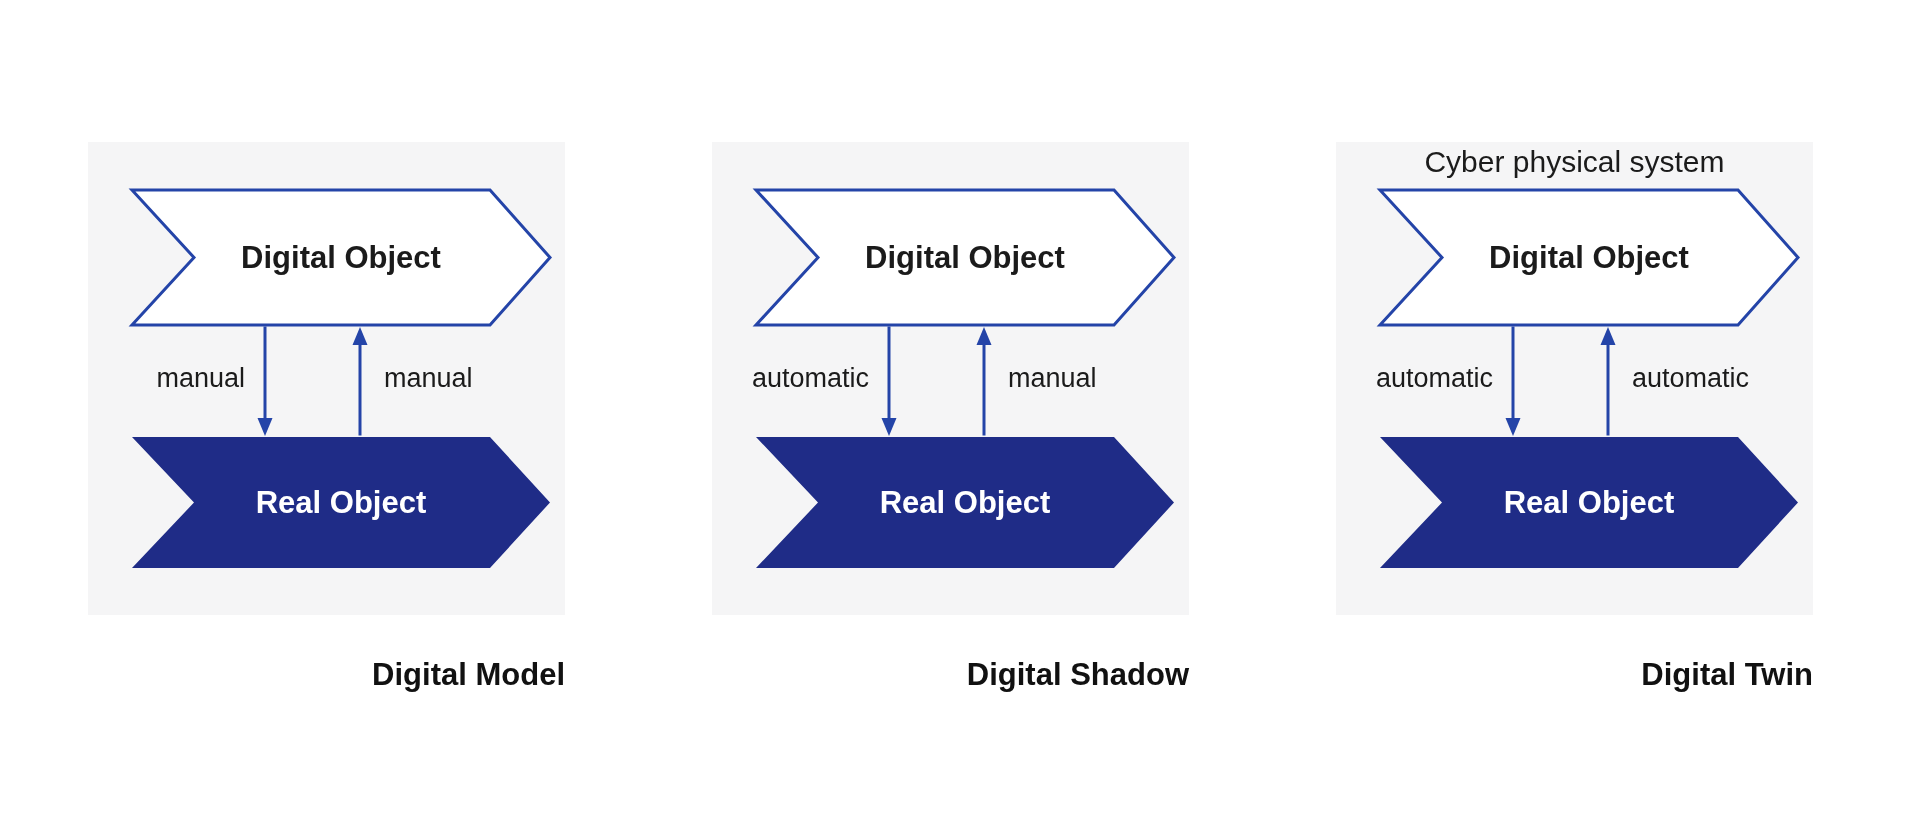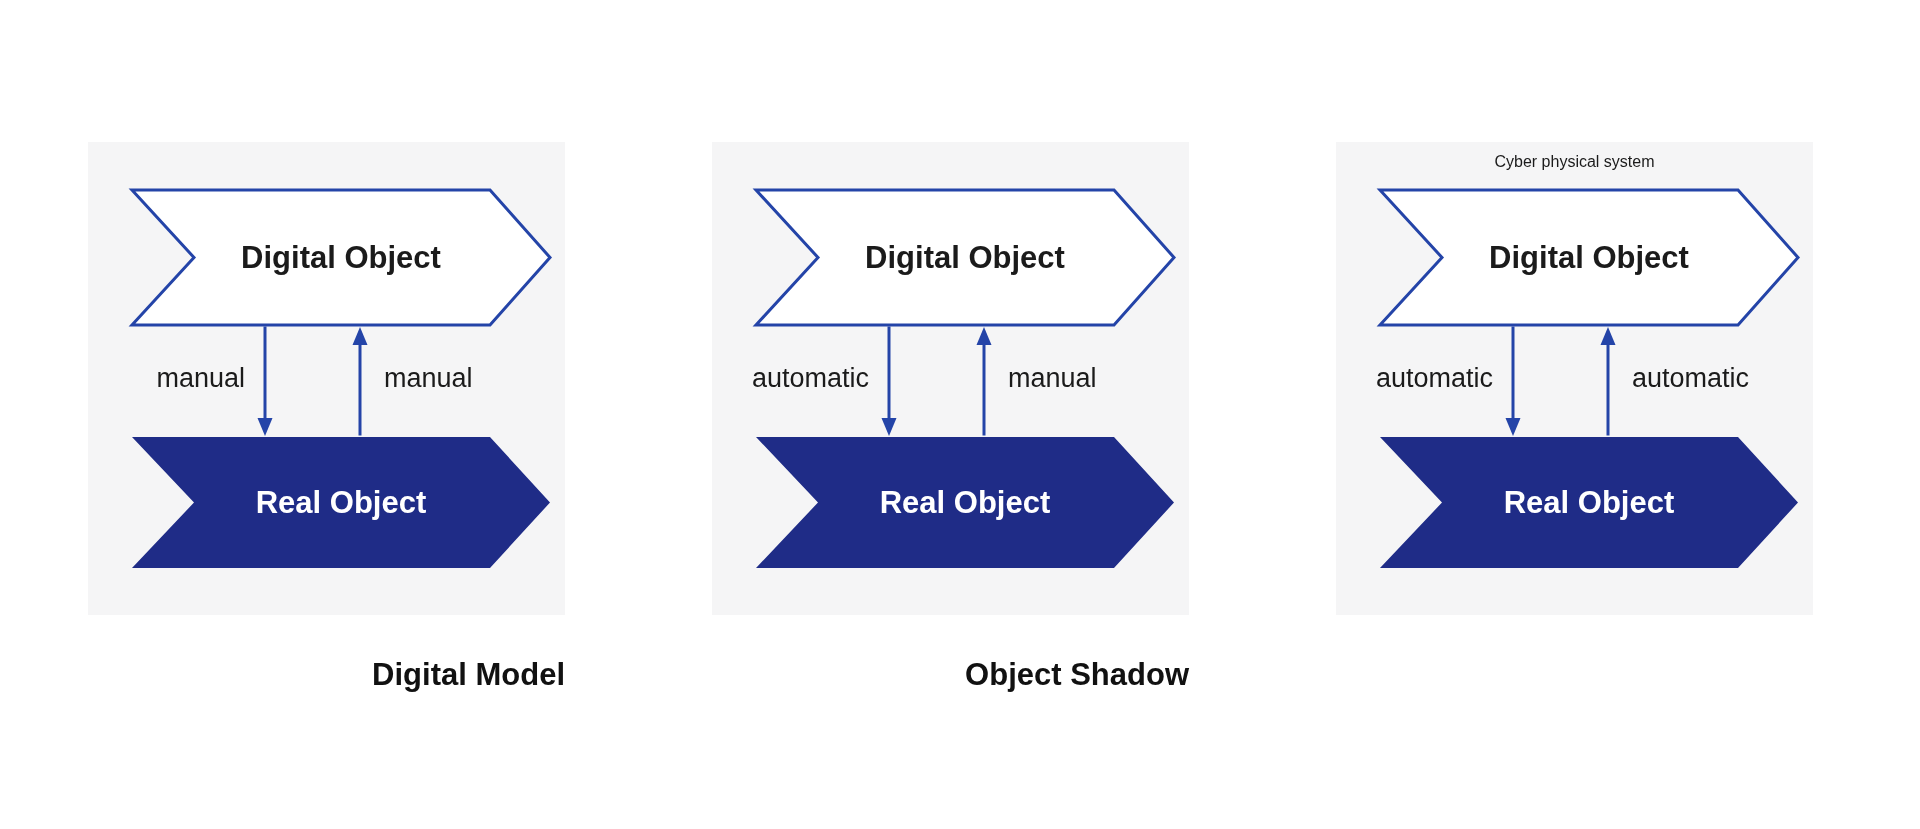--- a/index.html
+++ b/index.html
@@ -28,21 +28,21 @@
     position: relative;
     width: 477px;
     height: 473px;
     background: var(--panel-bg);
   }
   .cps-label {
     position: absolute;
     top: 6px; left: 0;
     width: 100%;
     text-align: center;
-    font-size: 16px;
+    font-size: 30px;
     line-height: 28px;
     color: var(--ink);
   }
   .panel-svg { position: absolute; inset: 0; }
   .shape-digital {
     fill: #FFFFFF;
     stroke: var(--blue);
     stroke-width: 3;
     stroke-linejoin: miter;
   }
@@ -102,34 +102,35 @@
         <line class="connector" x1="177" y1="184.5" x2="177" y2="279"></line>
         <polygon class="arrowhead" points="177,294 169.5,276 184.5,276"></polygon>
         <line class="connector" x1="272" y1="293.5" x2="272" y2="200"></line>
         <polygon class="arrowhead" points="272,185 264.5,203 279.5,203"></polygon>
         <text class="obj-label" x="253" y="126" text-anchor="middle">Digital Object</text>
         <text class="obj-label obj-label-light" x="253" y="371" text-anchor="middle">Real Object</text>
         <text class="flow-label" x="157" y="245" text-anchor="end">automatic</text>
         <text class="flow-label" x="296" y="245" text-anchor="start">manual</text>
       </svg>
     </div>
-    <div class="panel-title">Object Shadow</div>
+    <div class="panel-title">Digital Shadow</div>
   </div>
 
   <div class="panel">
     <div class="panel-box">
       <div class="cps-label">Cyber physical system</div>
       <svg class="panel-svg" width="477" height="473" viewBox="0 0 477 473">
         <polygon class="shape-digital" points="44,48 402,48 462,115.5 402,183 44,183 106,115.5"></polygon>
         <polygon class="shape-real" points="44,295 402,295 462,360.5 402,426 44,426 106,360.5"></polygon>
         <line class="connector" x1="177" y1="184.5" x2="177" y2="279"></line>
         <polygon class="arrowhead" points="177,294 169.5,276 184.5,276"></polygon>
         <line class="connector" x1="272" y1="293.5" x2="272" y2="200"></line>
         <polygon class="arrowhead" points="272,185 264.5,203 279.5,203"></polygon>
         <text class="obj-label" x="253" y="126" text-anchor="middle">Digital Object</text>
         <text class="obj-label obj-label-light" x="253" y="371" text-anchor="middle">Real Object</text>
         <text class="flow-label" x="157" y="245" text-anchor="end">automatic</text>
         <text class="flow-label" x="296" y="245" text-anchor="start">automatic</text>
       </svg>
     </div>
+    <div class="panel-title">Digital Twin</div>
   </div>
 
 </div>
 
 </body></html>

